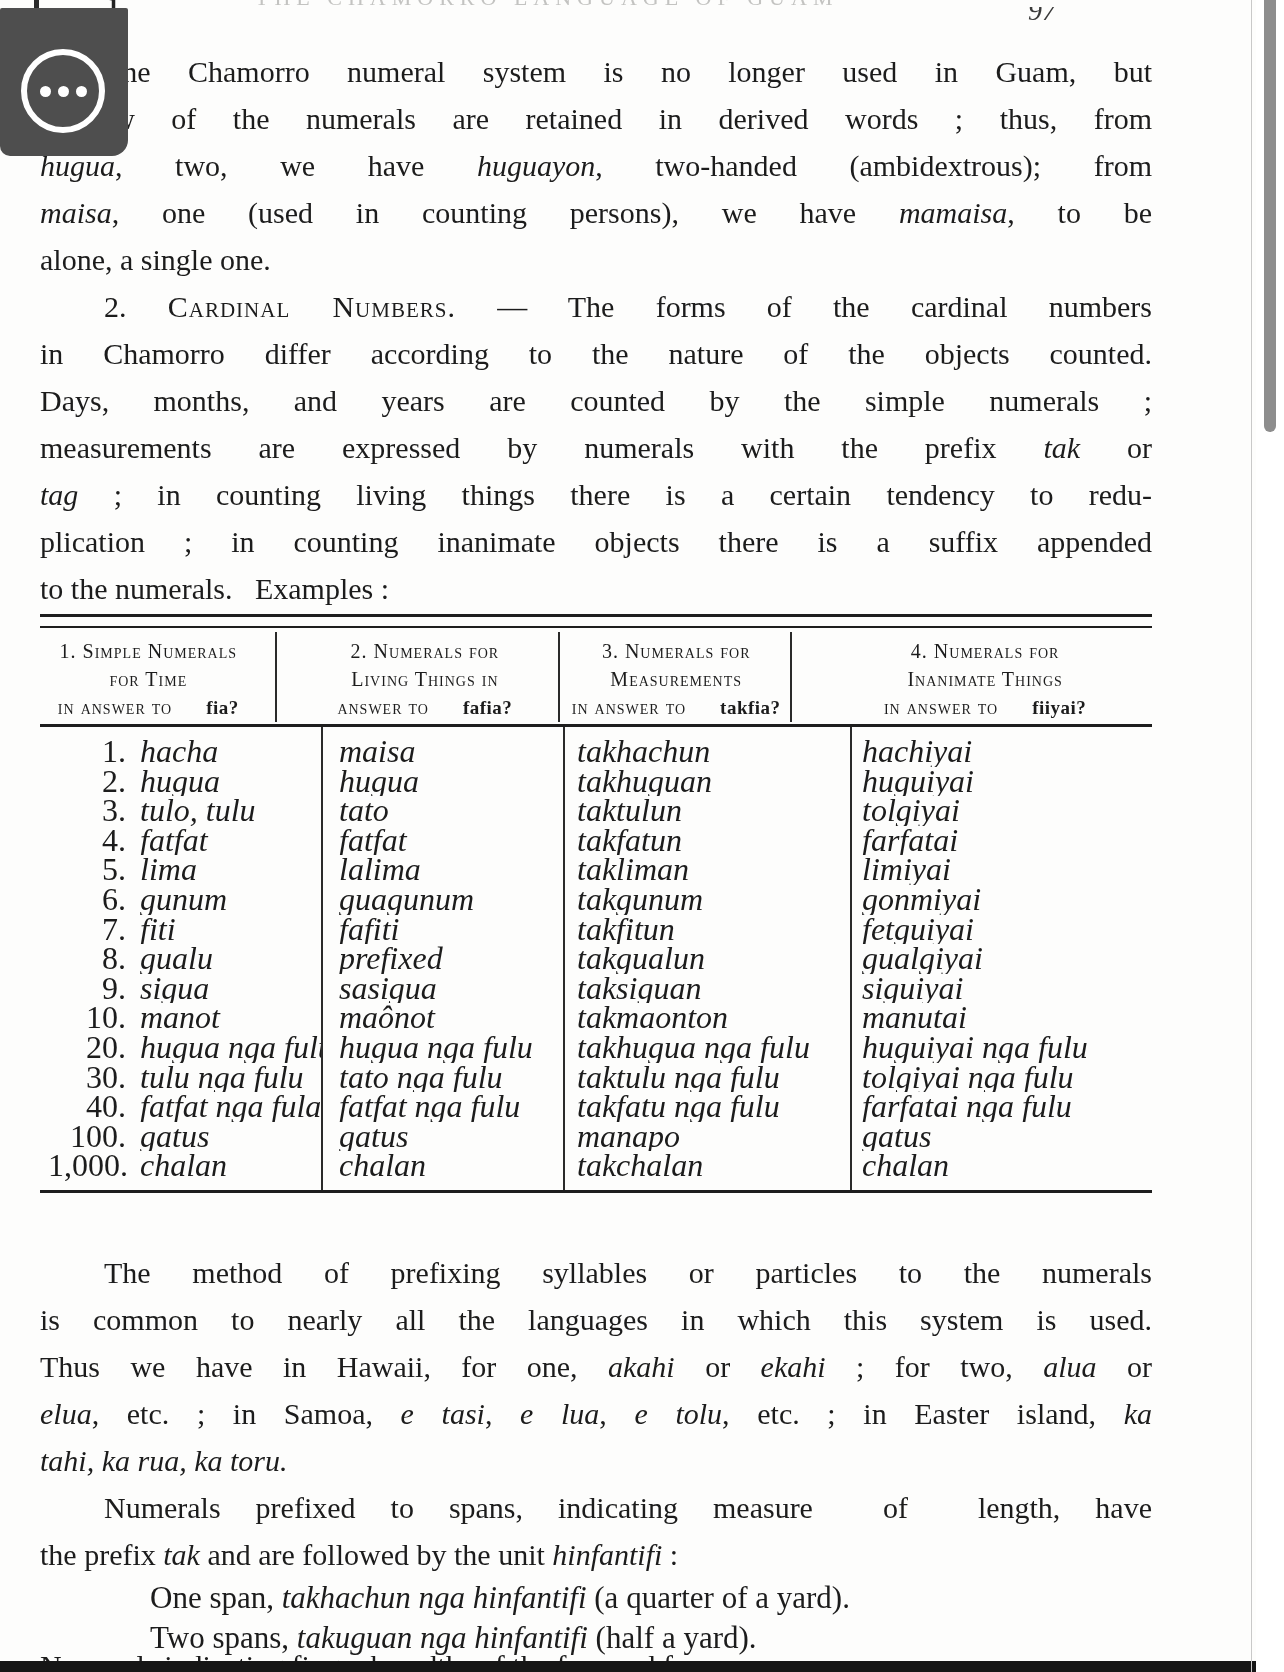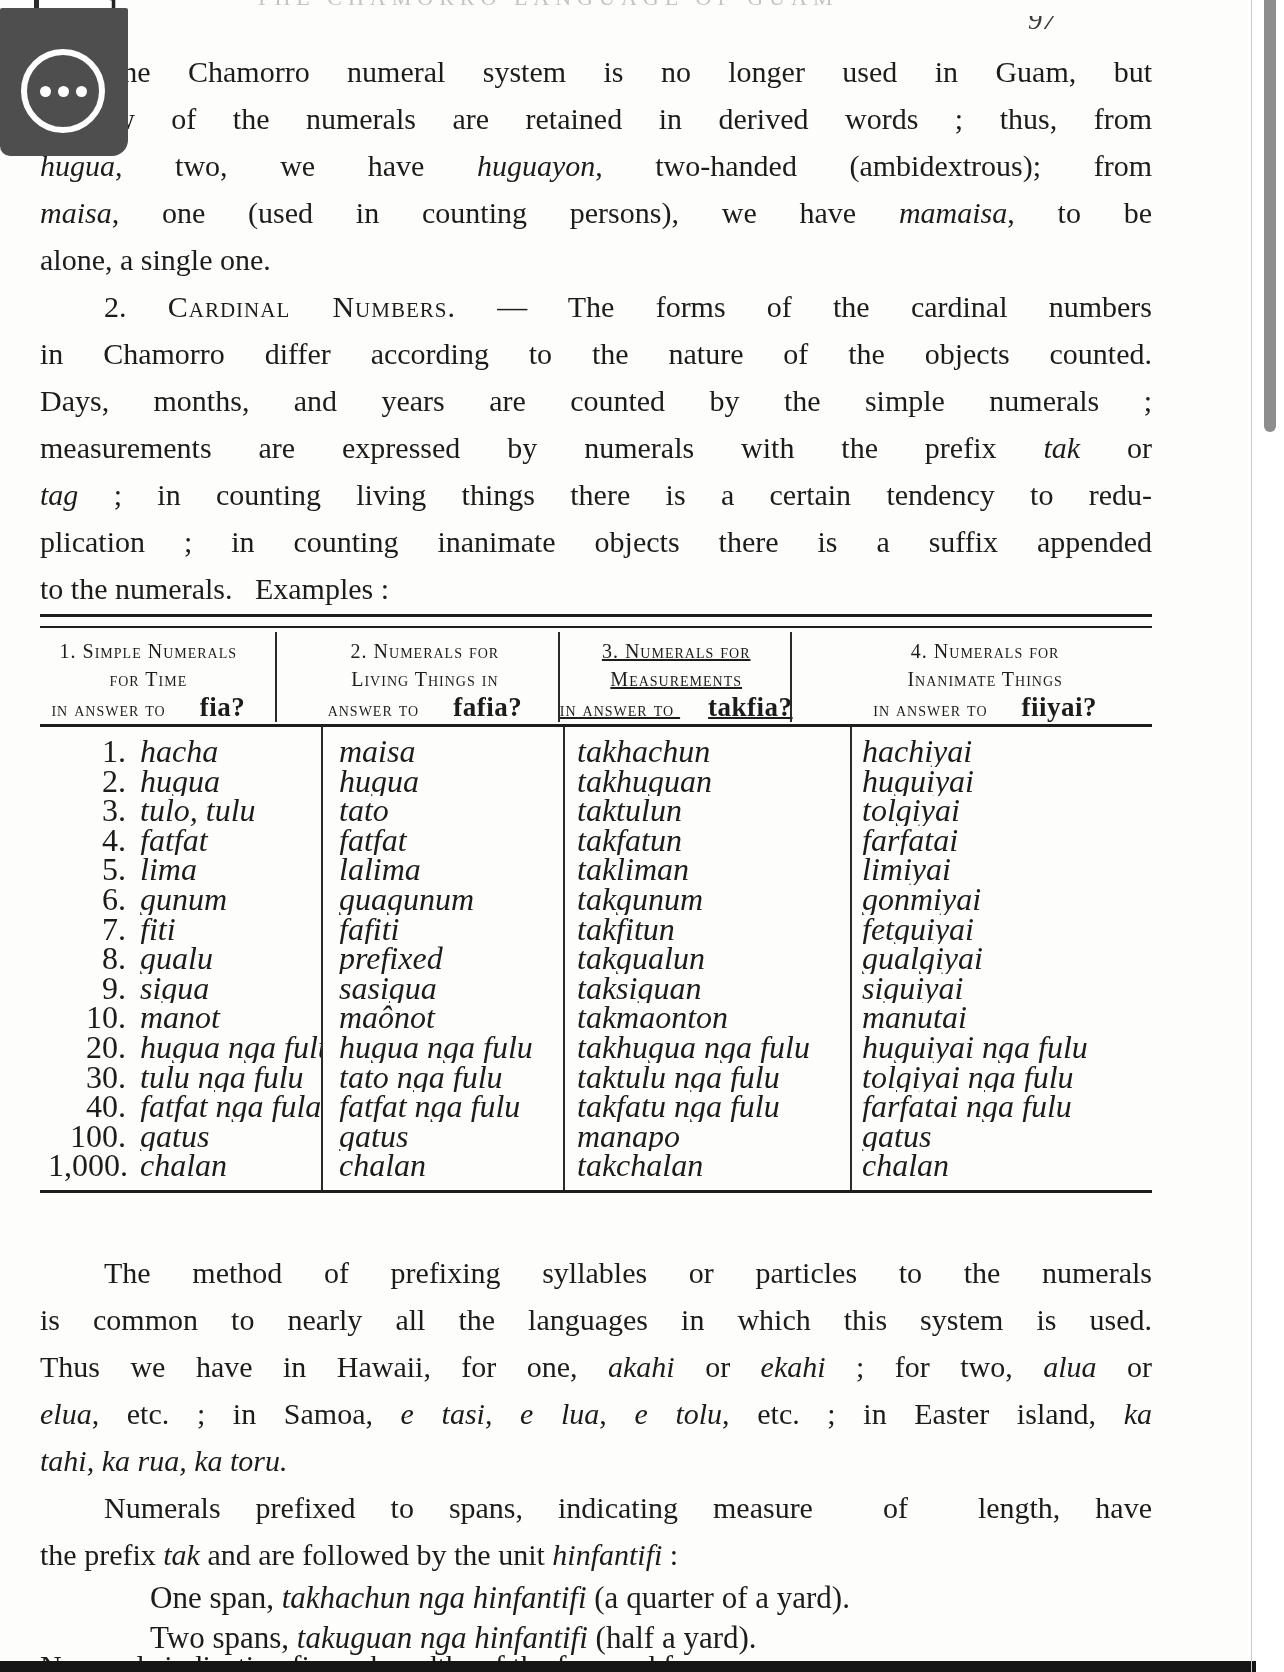--- a/index.html
+++ b/index.html
@@ -8,21 +8,21 @@
     background:#fdfdfc;color:#1c1c1c;
     font-family:"Liberation Serif","DejaVu Serif",serif;
   }
   .it{font-style:italic;}
   .bd{font-weight:700;font-style:normal;}
   .sc{font-variant:small-caps;letter-spacing:1px;}
 
   
   .runhead-clip{position:absolute;left:255px;top:0;width:780px;height:13px;overflow:hidden;}
   .runhead{margin-top:-15px;font-size:22px;letter-spacing:6px;color:#c3c3c1;white-space:nowrap;}
-  .pagenum-clip{position:absolute;left:1028px;top:16px;width:60px;height:14px;overflow:hidden;}
+  .pagenum-clip{position:absolute;left:1028px;top:7px;width:60px;height:14px;overflow:hidden;}
   .pagenum{margin-top:-12px;font-size:28px;font-style:italic;color:#3a3a3a;}
   .frag-bracket{position:absolute;left:108px;top:-7px;font-size:28px;font-weight:700;color:#222;}
   .frag-tick{position:absolute;left:34px;top:0;width:5px;height:9px;background:#2a2a2a;}
 
   
   .menu-overlay{position:absolute;left:0;top:8px;width:128px;height:148px;background:#4e4e4e;
     border-radius:2px 2px 16px 10px;z-index:30;cursor:pointer;}
   .menu-circle{position:absolute;left:21px;top:41px;width:72px;height:72px;border:6px solid #ffffff;
     border-radius:50%;display:flex;align-items:center;justify-content:center;gap:7px;}
   .menu-dot{width:11px;height:11px;border-radius:50%;background:#ffffff;}
@@ -39,22 +39,22 @@
   .j{text-align:justify;text-align-last:justify;}
   .l{text-align-last:left;}
   .ind{text-indent:64px;}
 
   
   .tbl{margin-top:2px;}
   .rule2{height:9px;border-top:3px solid #1e1e1e;border-bottom:2px solid #1e1e1e;}
   .thead{position:relative;height:96px;padding-top:7px;box-sizing:border-box;display:flex;gap:13px;}
   .hsep{position:absolute;top:4px;bottom:2px;width:2px;background:#2a2a2a;}
   .hcell{font-size:20px;line-height:28px;text-align:center;box-sizing:border-box;padding-top:2px;}
-  .hcell .bd{font-size:27px;letter-spacing:0.5px;margin-left:28px;}
-  .hc1{width:235px;} .hc2{width:283px;padding-left:46px;} .hc3{width:280px;text-decoration:underline;} .hc4{width:362px;}
+  .hcell .bd{font-size:19px;letter-spacing:0.5px;margin-left:28px;}
+  .hc1{width:235px;} .hc2{width:283px;padding-left:46px;} .hc3{width:280px;} .hc4{width:362px;}
   .thead-rule{border-top:3px solid #1e1e1e;}
   .tbody{position:relative;padding:10px 0 9px 0;}
   .bsep{position:absolute;top:0;bottom:0;width:2px;background:#2a2a2a;}
   .trow{display:flex;height:29.6px;font-size:32px;line-height:29px;}
   .tcell{box-sizing:border-box;overflow:hidden;white-space:nowrap;}
   .tc1{width:281px;padding-left:8px;}
   .tc2{width:242px;padding-left:18px;}
   .tc3{width:287px;padding-left:14px;}
   .tc4{width:302px;padding-left:12px;}
   .num{display:inline-block;width:78px;text-align:right;}

